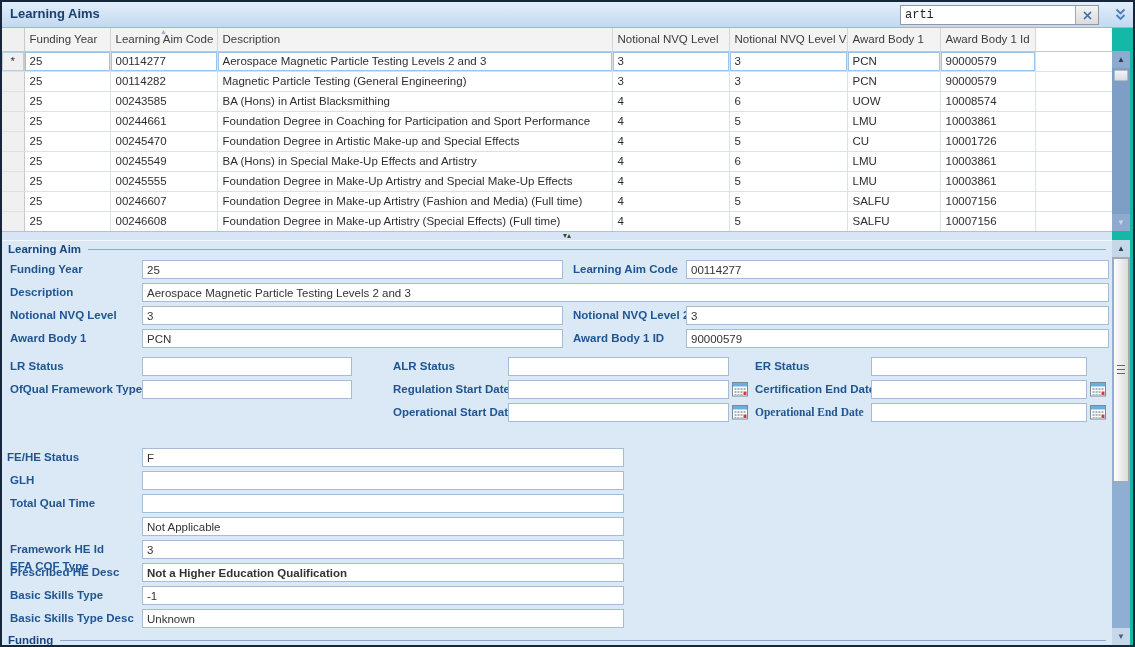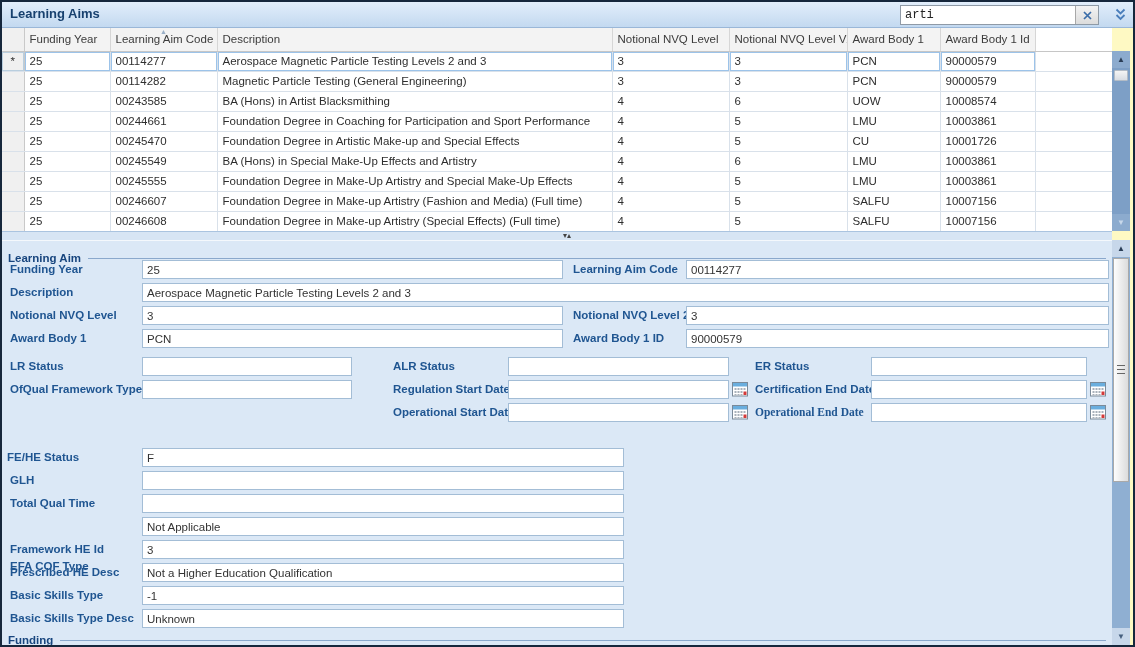--- a/index.html
+++ b/index.html
@@ -1,19 +1,19 @@
 <!DOCTYPE html>
 <html><head>
 <meta charset="utf-8">
 <style>
   * { margin:0; padding:0; box-sizing:border-box; }
   html,body { width:1135px; height:647px; font-family:"Liberation Sans","DejaVu Sans",sans-serif; }
   #window{
     position:relative; width:1135px; height:647px;
-    background:#fef9c3; border:2px solid #16273c; overflow:hidden;
+    background:#14b8a6; border:2px solid #16273c; overflow:hidden;
   }
   
   .titlebar{
     position:absolute; left:0; top:0; width:1131px; height:26px;
     background:linear-gradient(#e2eefb,#c3d9f0);
     border-bottom:1px solid #9ab7d8;
   }
   .titlebar .title{
     position:absolute; left:8px; top:4px;
     font-size:13px; font-weight:bold; color:#17406e;
@@ -262,21 +262,21 @@
     <div class="thumb"></div>
     <div class="btn" style="bottom:0; color:#c8d8ea;">▼</div>
   </div>
 
   <div class="splitter">
     <span class="grip-arrows">▾▴</span>
   </div>
 
   <div class="detail">
 
-    <div class="group-head" style="top:10px;">
+    <div class="group-head" style="top:1px;">
       <span class="gh-text">Learning Aim</span>
         <span class="rule"></span>
     </div>
 
     <div class="flabel" style="left:8px; top:19px;">Funding Year</div>
     <input class="finput" style="left: 140px; top: 19px; width: 421px;" value="25">
     <div class="flabel" style="left:571px; top:19px;">Learning Aim Code</div>
     <input class="finput" style="left: 684px; top: 19px; width: 423px;" value="00114277">
 
     <div class="flabel" style="left:8px; top:42px;">Description</div>
@@ -397,21 +397,21 @@
     <div class="flabel" style="left:8px; top:253px;">Total Qual Time</div>
     <input class="finput" style="left: 140px; top: 253px; width: 482px;" value="">
 
     <div class="flabel" style="left:8px; top:276px;margin-top:40px;">EFA COF Type</div>
     <input class="finput" style="left: 140px; top: 276px; width: 482px;" value="Not Applicable">
 
     <div class="flabel" style="left:8px; top:299px;">Framework HE Id</div>
     <input class="finput" style="left: 140px; top: 299px; width: 482px;" value="3">
 
     <div class="flabel" style="left:8px; top:322px;">Prescribed HE Desc</div>
-    <input class="finput" style="left: 140px; top: 322px; width: 482px;" value="Not a Higher Education Qualification">
+    <input class="finput" style="left: 140px; top: 322px; width: 482px; font-weight: bold;" value="Not a Higher Education Qualification">
 
     <div class="flabel" style="left:8px; top:345px;">Basic Skills Type</div>
     <input class="finput" style="left: 140px; top: 345px; width: 482px;" value="-1">
 
     <div class="flabel" style="left:8px; top:368px;">Basic Skills Type Desc</div>
     <input class="finput" style="left: 140px; top: 368px; width: 482px;" value="Unknown">
 
     <div class="group-head" style="top:392px;">
       <span class="gh-text">Funding</span>
         <span class="rule"></span>

